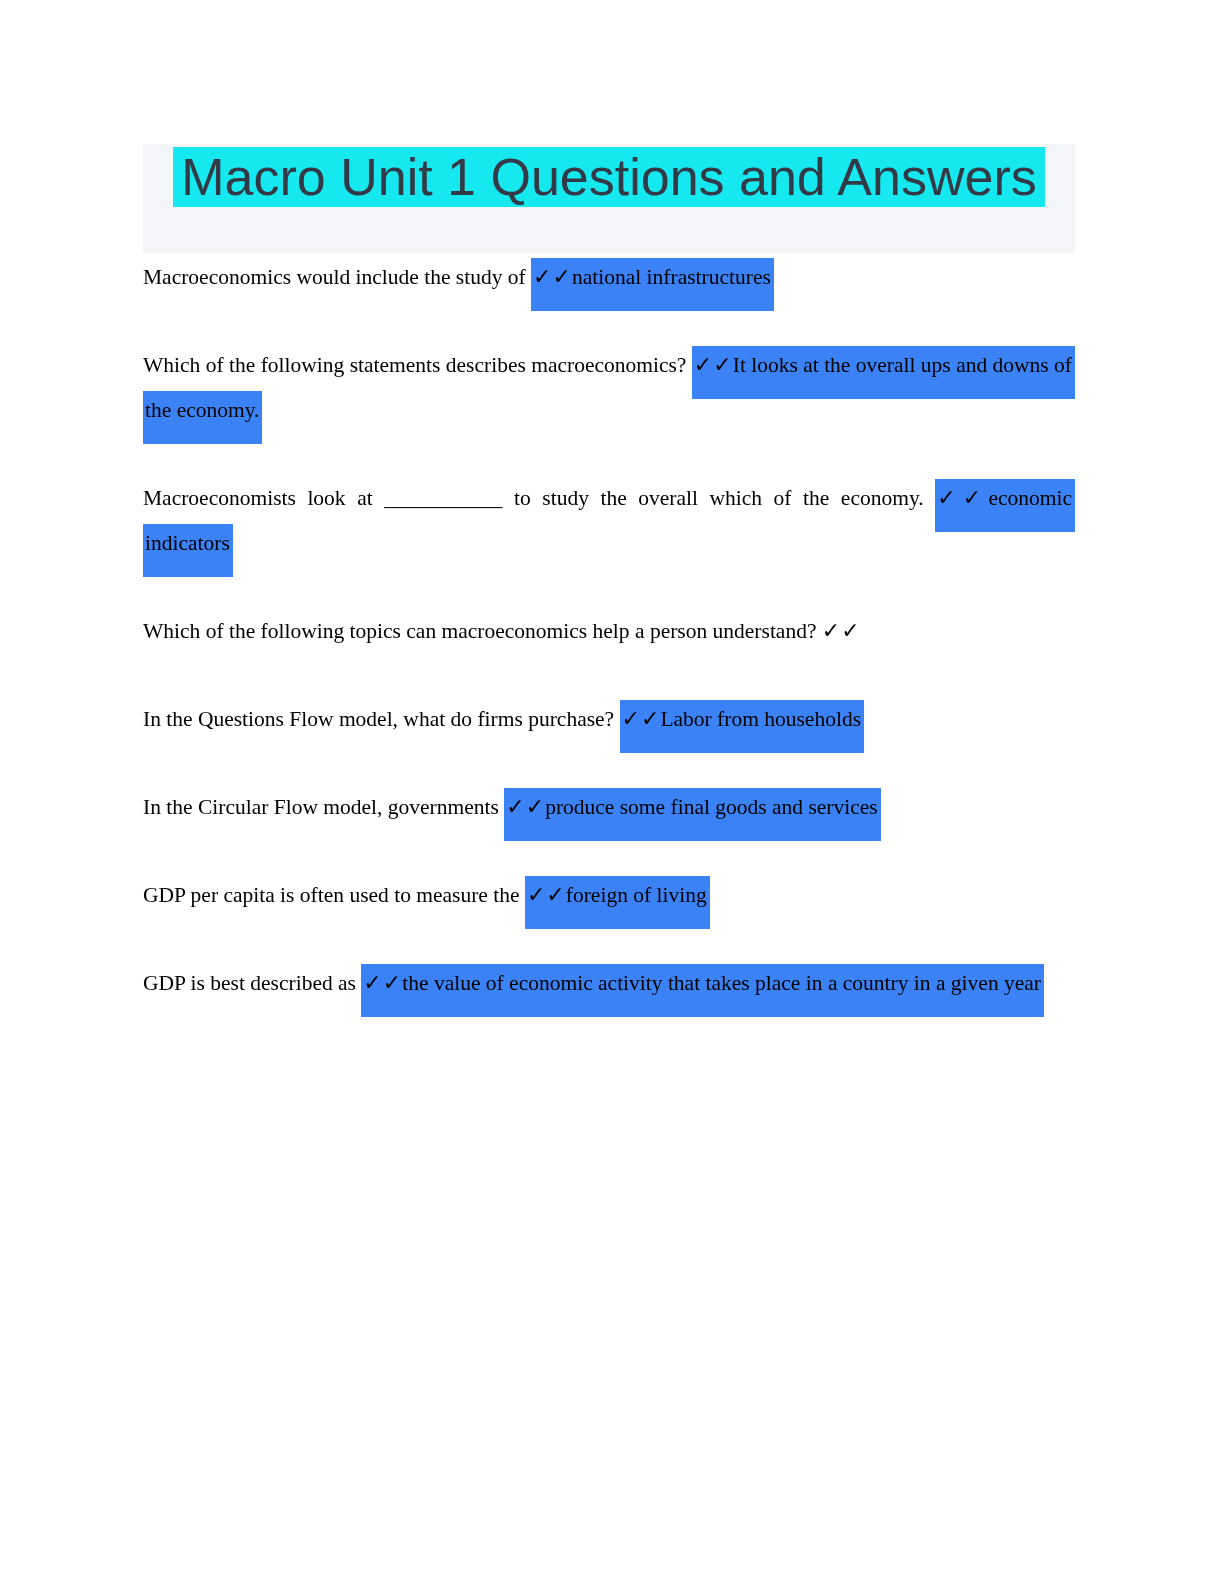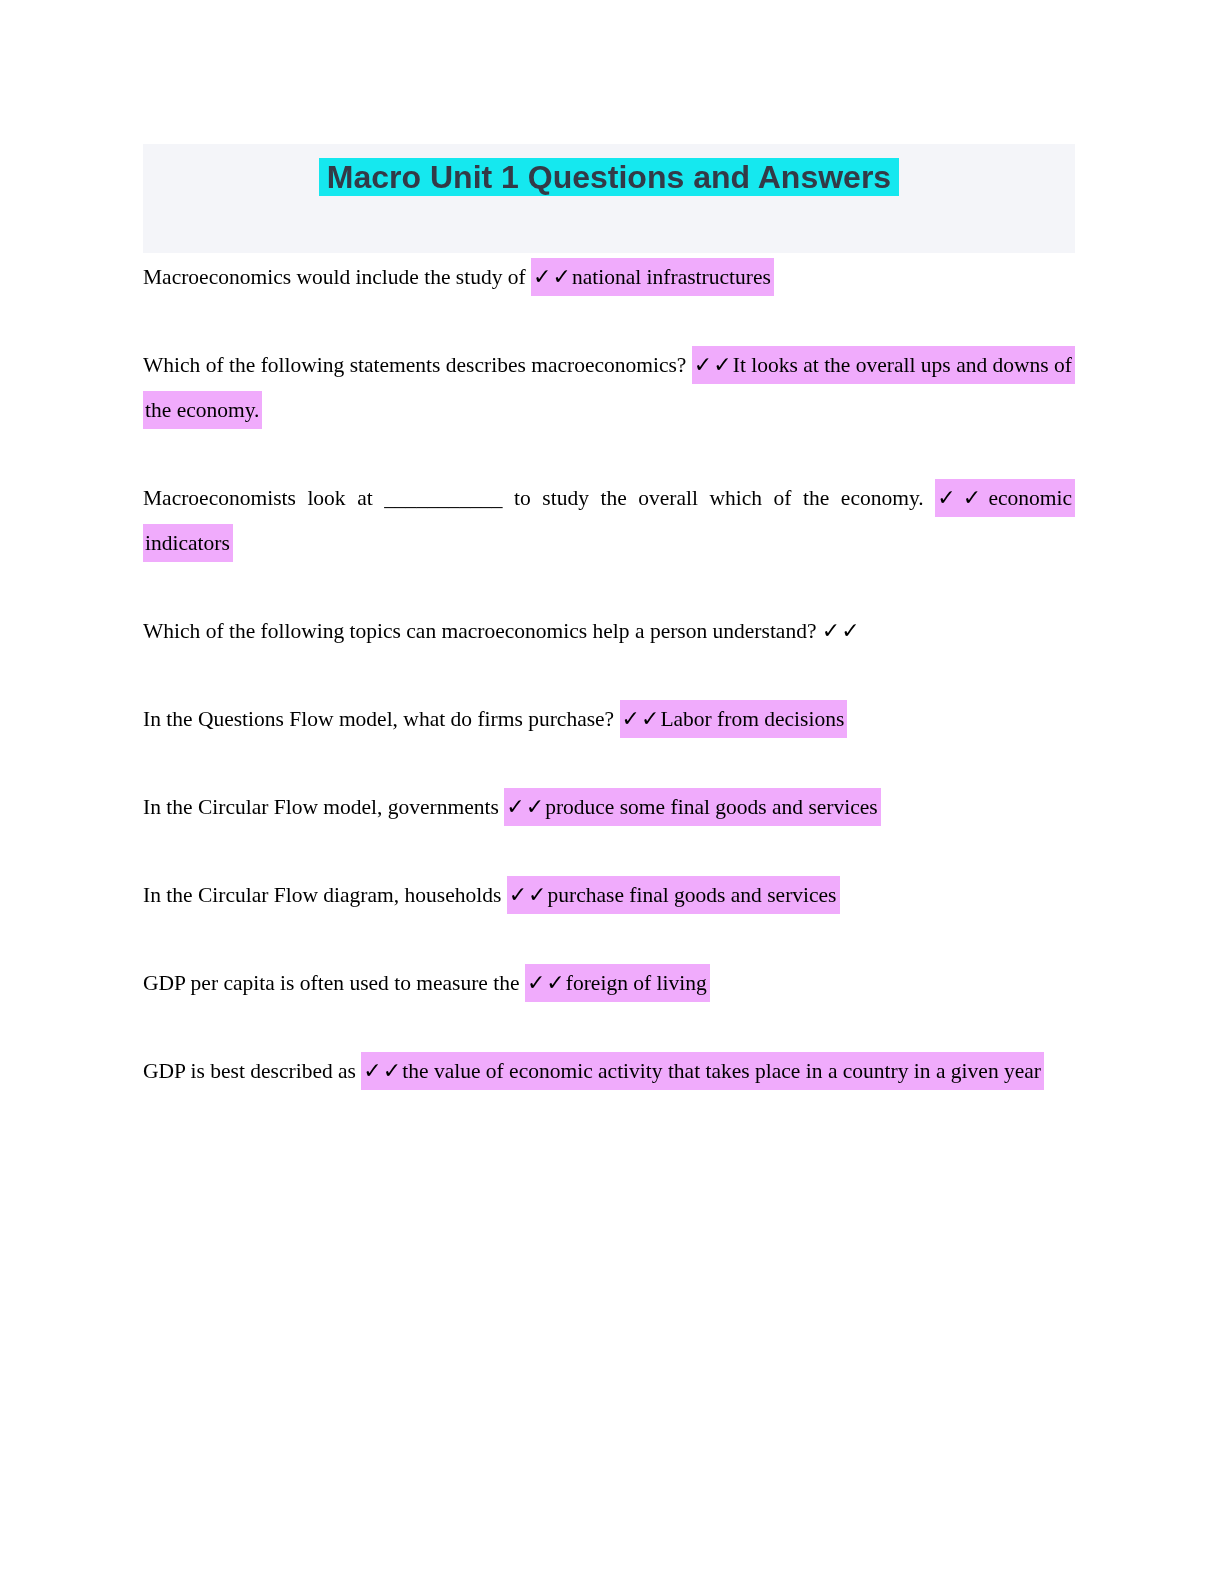--- a/index.html
+++ b/index.html
@@ -17,44 +17,44 @@
     width: 932px;
   }
   .header-block {
     background: #F4F5F9;
     text-align: center;
     padding: 2px 0 44px 0;
   }
   .title-line {
     display: block;
     font-family: "Liberation Sans", sans-serif;
-    font-weight: 700;
-    font-size: 32px;
+    font-weight: 400;
+    font-size: 52px;
     line-height: 63px;
     color: #333A47;
   }
   .title-hl {
     background: #15E8EF;
     padding: 1px 8px;
     -webkit-box-decoration-break: clone;
     box-decoration-break: clone;
   }
   .qa-list { margin-top: 1px; }
   .qa {
     font-family: "Liberation Serif", serif;
     font-size: 21.5px;
     line-height: 45px;
     text-align: justify;
     color: #000000;
     margin: 0 0 42px 0;
   }
   .q { font-weight: 400; }
   .hl {
-    background: #f0abfc;
-    padding: 7px 3px 7px 2px;
+    background: #3b82f6;
+    padding: 7px 3px 22px 2px;
     -webkit-box-decoration-break: clone;
     box-decoration-break: clone;
   }
   .check {
     font-family: "DejaVu Sans", sans-serif;
     font-weight: 700;
     font-size: 22px;
     letter-spacing: 1px;
     color: #000000;
   }
@@ -88,32 +88,28 @@
         <span class="hl"><span class="check">✓✓</span><span>economic indicators</span></span>
       </p>
 
       <p class="qa">
         <span class="q">Which of the following topics can macroeconomics help a person understand?</span>
         <span class="check">✓✓</span>
       </p>
 
       <p class="qa">
         <span class="q">In the Questions Flow model, what do firms purchase?</span>
-        <span class="hl"><span class="check">✓✓</span><span>Labor from decisions</span></span>
+        <span class="hl"><span class="check">✓✓</span><span>Labor from households</span></span>
       </p>
 
       <p class="qa">
         <span class="q">In the Circular Flow model, governments</span>
         <span class="hl"><span class="check">✓✓</span><span>produce some final goods and services</span></span>
       </p>
 
-      <p class="qa">
-        <span class="q">In the Circular Flow diagram, households</span>
-        <span class="hl"><span class="check">✓✓</span><span>purchase final goods and services</span></span>
-      </p>
 
       <p class="qa">
         <span class="q">GDP per capita is often used to measure the</span>
         <span class="hl"><span class="check">✓✓</span><span>foreign of living</span></span>
       </p>
 
       <p class="qa">
         <span class="q">GDP is best described as</span>
         <span class="hl"><span class="check">✓✓</span><span>the value of economic activity that takes place in a country in a given year</span></span>
       </p>

